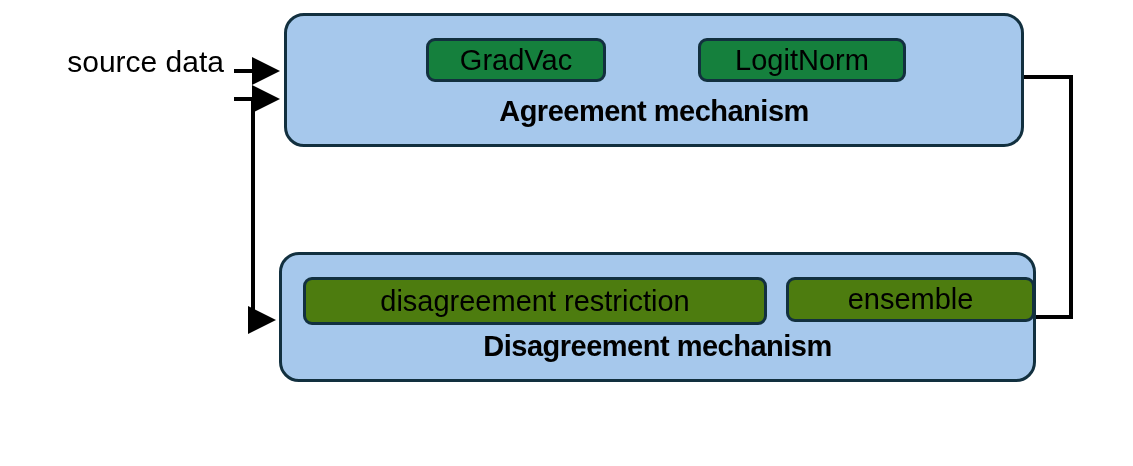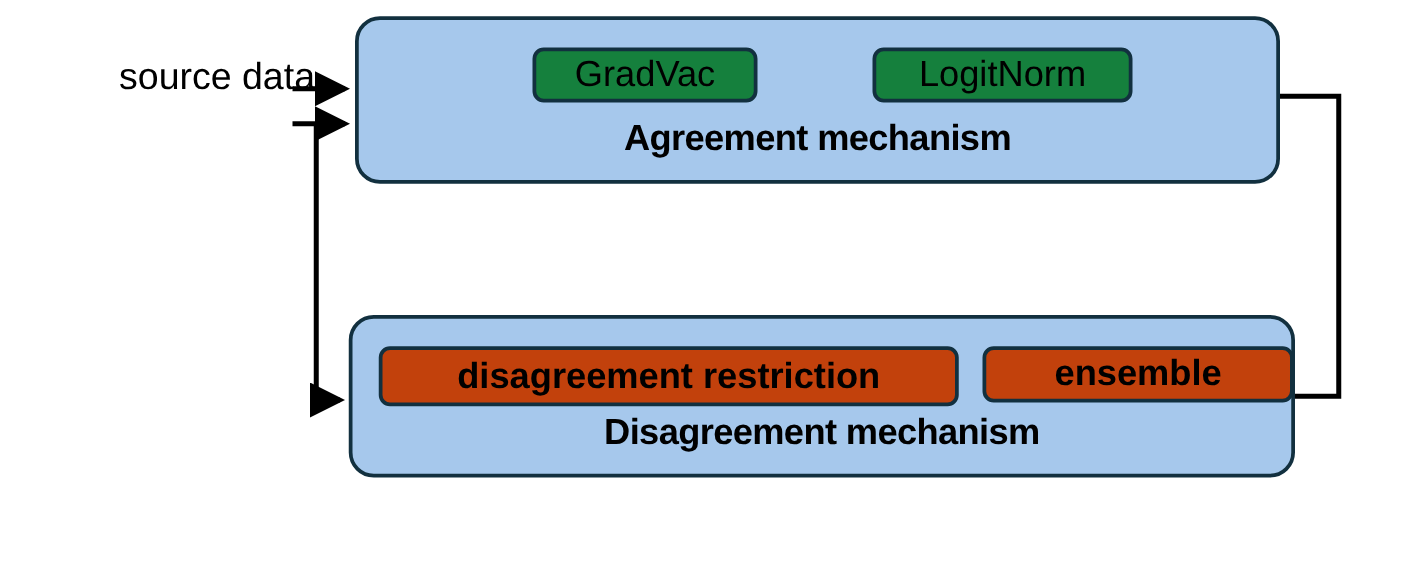--- a/index.html
+++ b/index.html
@@ -26,21 +26,20 @@
 
   
   .input-label {
     position: absolute;
     font-family: "Liberation Sans", sans-serif;
     font-size: 30px;
     line-height: 30px;
     color: #000000;
     white-space: nowrap;
     text-align: right;
-    margin-left: 28px;
   }
   #label-source-data {
     left: 0px;
     top: 47px;
     width: 224px;
   }
   #label-target-data {
     left: 0px;
     top: 89px;
     width: 224px;
@@ -102,21 +101,21 @@
     display: flex;
     align-items: center;
     justify-content: center;
     font-family: "Liberation Sans", sans-serif;
     font-size: 29px;
     line-height: 29px;
     color: #000000;
     white-space: nowrap;
   }
   .pill.green  { background: #15803d; }
-  .pill.salmon { background: #c2410c; font-weight: bold; }
+  .pill.salmon { background: #4d7c0f; }
 
   #pill-gradvac    { left: 139px; top:  22px; width: 180px; height: 44px; }
   #pill-logitnorm  { left: 411px; top:  22px; width: 208px; height: 44px; }
   #pill-disagreement-restriction { left:  21px; top:  22px; width: 464px; height: 48px; }
   #pill-ensemble   { left: 504px; top:  22px; width: 249px; height: 45px; }
 </style>
 </head>
 <body>
 
 <div id="diagram-canvas">

